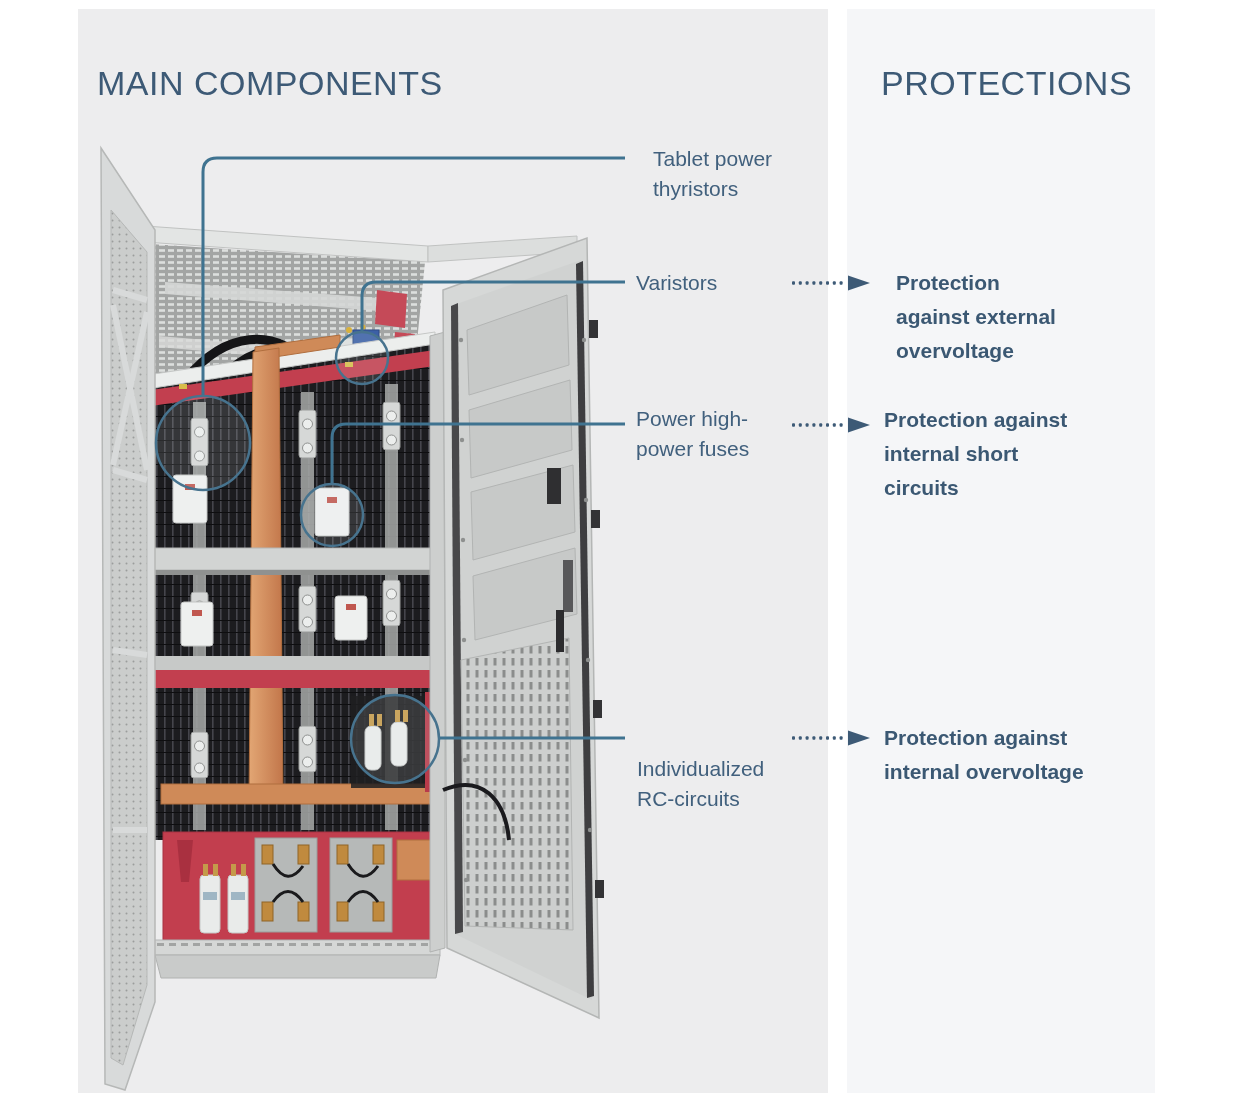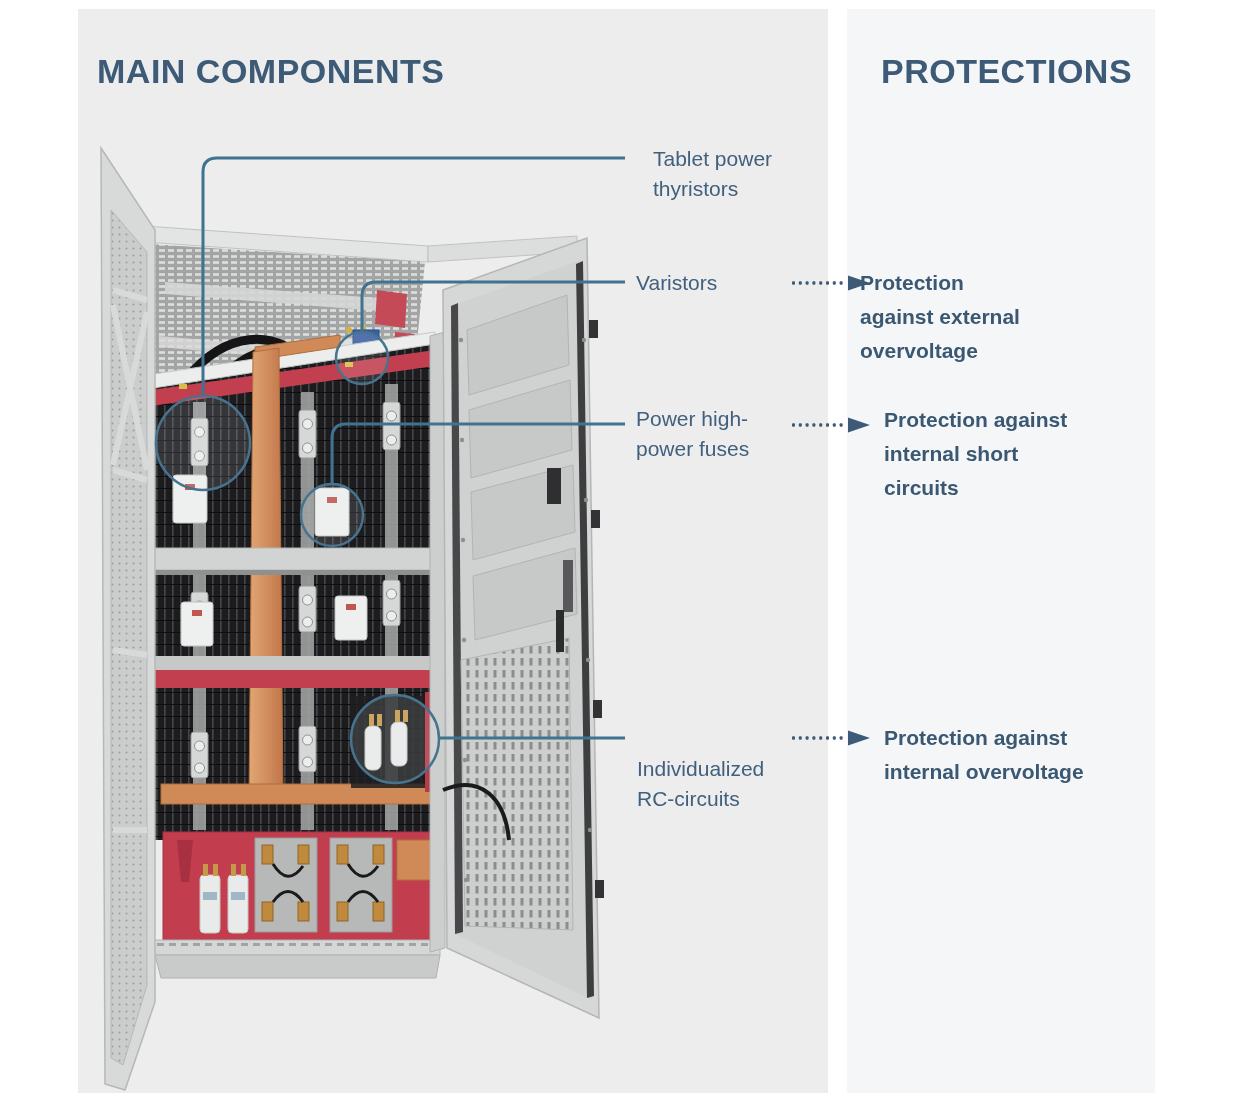--- a/index.html
+++ b/index.html
@@ -1,33 +1,33 @@
 <!DOCTYPE html>
 <html><head>
 <meta charset="utf-8">
 <style>
   html,body{margin:0;padding:0;background:#ffffff;}
   body{width:1236px;height:1110px;position:relative;overflow:hidden;
        font-family:"Liberation Sans",sans-serif;}
   .panel{position:absolute;top:9px;height:1084px;}
   #panel-left{left:78px;width:750px;background:#ededee;}
   #panel-right{left:847px;width:308px;background:#f5f6f8;}
-  .big-title{position:absolute;top:52px;font-size:34px;font-weight:700;
+  .big-title{position:absolute;top:64px;font-size:34px;font-weight:400;
        color:#3d5a76;letter-spacing:.5px;white-space:nowrap;}
   #main-title{left:97px;}
   #prot-title{left:881px;}
   .comp-label{position:absolute;font-size:21px;line-height:30px;color:#41607d;
        white-space:pre-line;}
   .prot-label{position:absolute;font-size:21px;line-height:34px;color:#3b5873;
        font-weight:700;white-space:pre-line;width:260px;}
   #lbl-thyristors{left:636px;top:144px;margin-left:17px;}
   #lbl-varistors {left:636px;top:268px;}
   #lbl-fuses     {left:636px;top:404px;}
   #lbl-rc        {left:637px;top:754px;}
-  #prot-1{left:860px;top:266px;}
+  #prot-1{left:896px;top:266px;}
   #prot-2{left:884px;top:403px;}
   #prot-3{left:884px;top:721px;}
   #cabinet-svg{position:absolute;left:95px;top:140px;}
   .arrow-svg{position:absolute;}
   #arrow-1{left:792px;top:274px;}
   #arrow-2{left:792px;top:416px;}
   #arrow-3{left:792px;top:729px;}
 </style>
 </head>
 <body>

